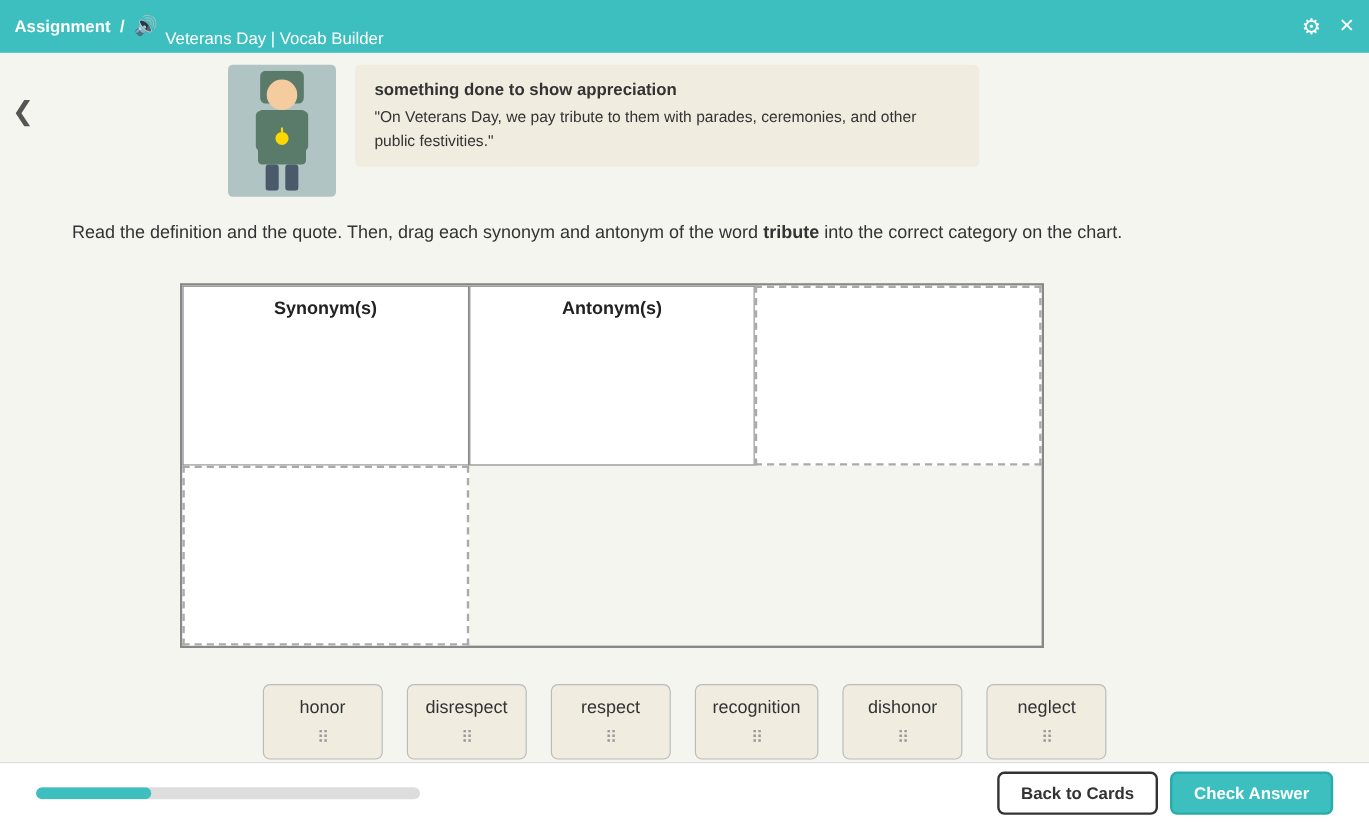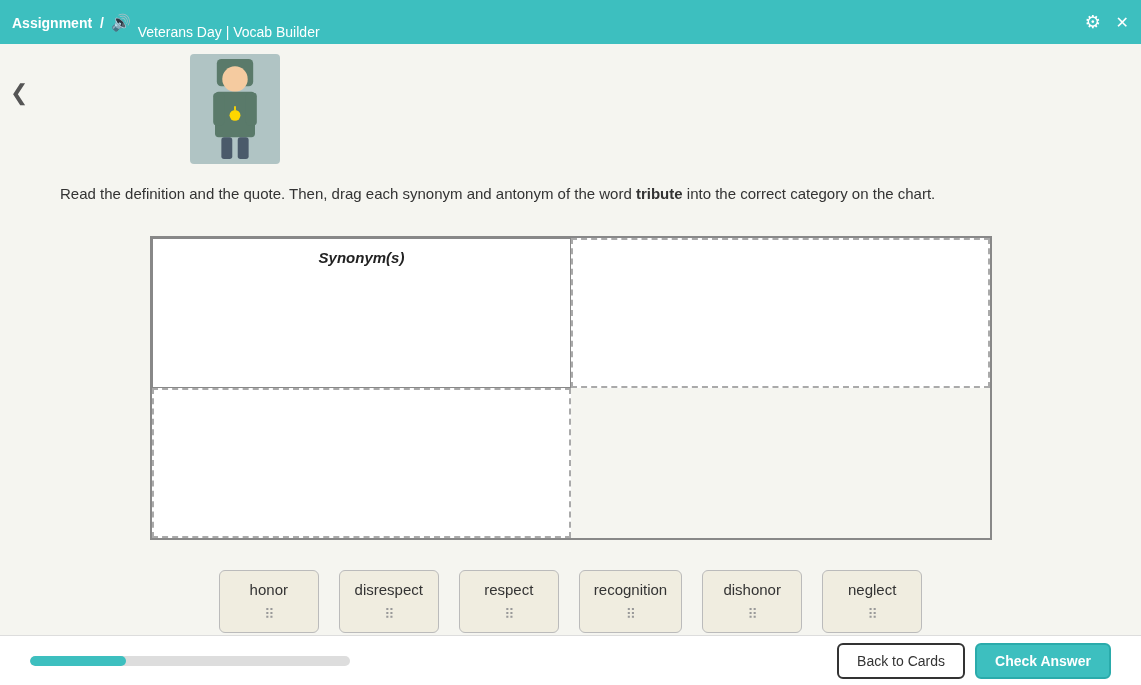--- a/index.html
+++ b/index.html
@@ -114,23 +114,22 @@
     }
 
     
     .table-container {
       margin-left: 120px;
       margin-right: 50px;
     }
     .drag-table {
       border: 2px solid #888;
       display: grid;
-      grid-template-columns: 1fr 1fr;
-      width: 842px;
-      font-style: italic;
+      grid-template-columns: 1fr 1fr 1fr;
+      width: 720px;
     }
     .table-header-cell {
       background: #fff;
       border: 1px solid #888;
       padding: 10px;
       text-align: center;
       font-weight: bold;
       font-size: 15px;
       color: #222;
     }
@@ -200,21 +199,21 @@
     .bottom-buttons {
       display: flex;
       gap: 10px;
     }
     .btn-back {
       background: #fff;
       border: 2px solid #333;
       border-radius: 6px;
       padding: 8px 18px;
       font-size: 14px;
-      font-weight: normal;
+      font-weight: bold;
       color: #333;
       cursor: pointer;
     }
     .btn-check {
       background: #3dbfbf;
       border: 2px solid #2aabab;
       border-radius: 6px;
       padding: 8px 18px;
       font-size: 14px;
       font-weight: bold;
@@ -258,29 +257,36 @@
         <circle cx="40" cy="22" r="14" fill="#f5cba0"></circle>
         <rect x="18" y="36" width="44" height="50" rx="4" fill="#5a7a6a"></rect>
         <rect x="16" y="37" width="12" height="36" rx="4" fill="#5a7a6a"></rect>
         <rect x="52" y="37" width="12" height="36" rx="4" fill="#5a7a6a"></rect>
         <rect x="25" y="86" width="12" height="24" rx="3" fill="#4a5a6a"></rect>
         <rect x="43" y="86" width="12" height="24" rx="3" fill="#4a5a6a"></rect>
         <circle cx="40" cy="62" r="6" fill="#ffd700"></circle>
         <line x1="40" y1="56" x2="40" y2="52" stroke="#ffd700" stroke-width="2"></line>
       </svg>
     </div>
+    <div class="definition-box">
+      <div class="definition-title">something done to show appreciation</div>
+      <div class="definition-quote">
+        <span>"On Veterans Day, we pay tribute to them with parades, ceremonies, and other public festivities."</span>
+      </div>
+    </div>
   </div>
 
   <div class="instruction">
     <span>Read the definition and the quote. Then, drag each synonym and antonym of the word </span><strong>tribute</strong><span> into the correct category on the chart.</span>
   </div>
 
   <div class="table-container">
     <div class="drag-table">
       <div class="table-header-cell">Synonym(s)</div>
+      <div class="table-header-cell">Antonym(s)</div>
       <div class="table-body-cell"></div>
       <div class="table-body-cell"></div>
     </div>
   </div>
 
   <div class="chips-area">
     <div class="word-chip">
       <span>honor</span>
       <span class="drag-dots">⠿</span>
     </div>

